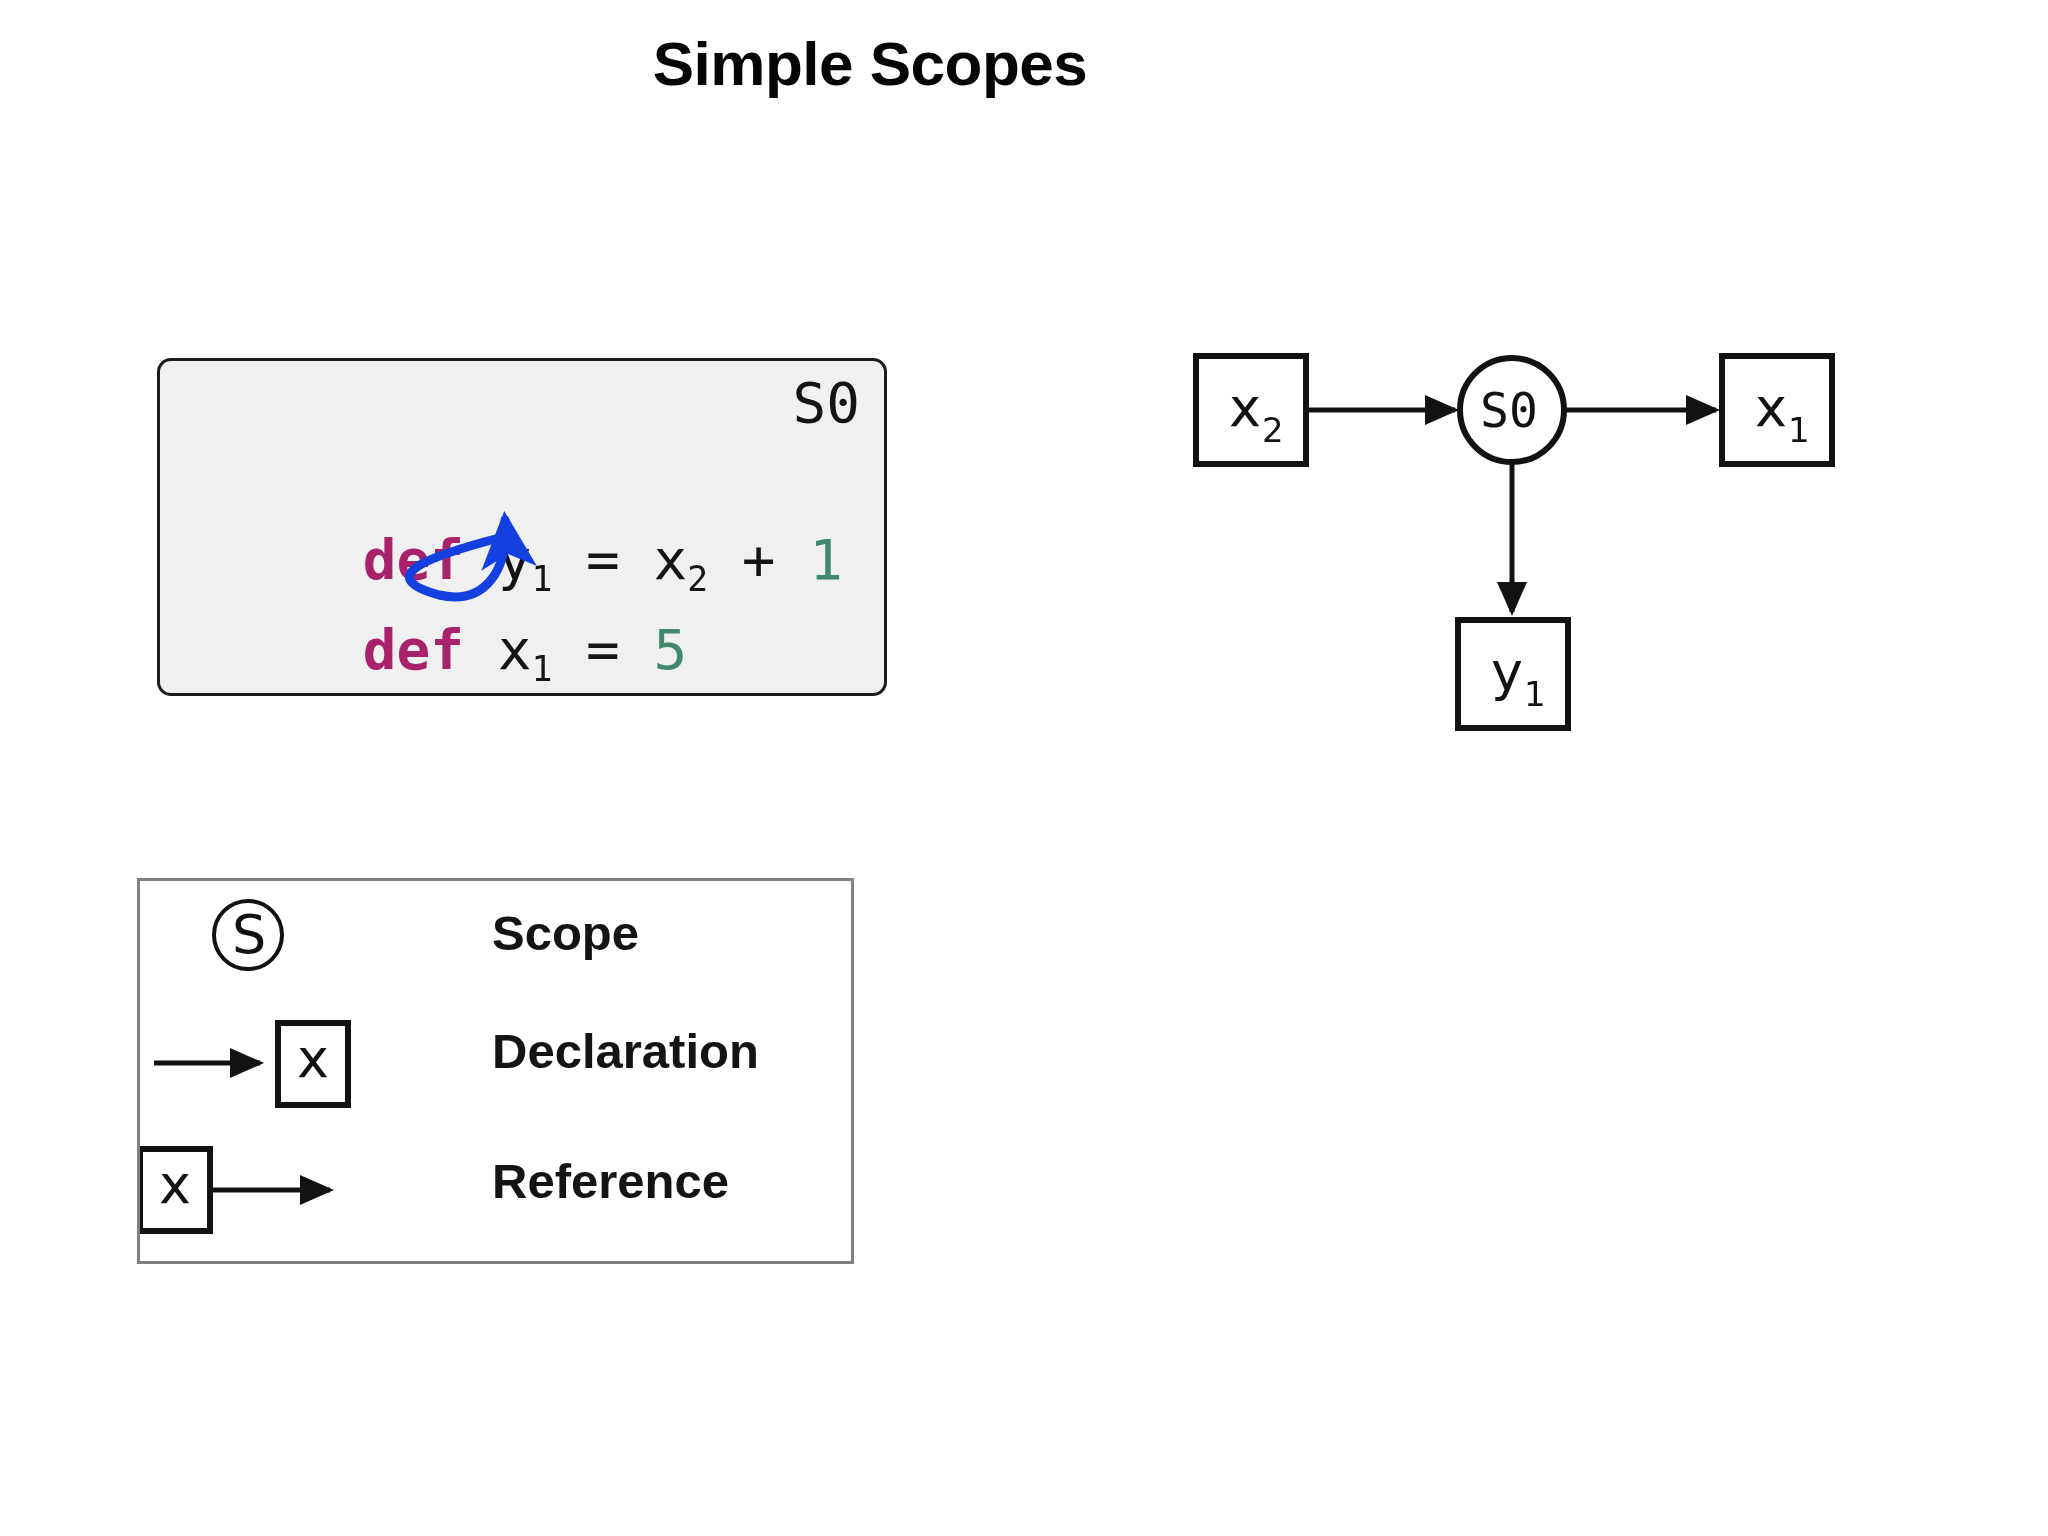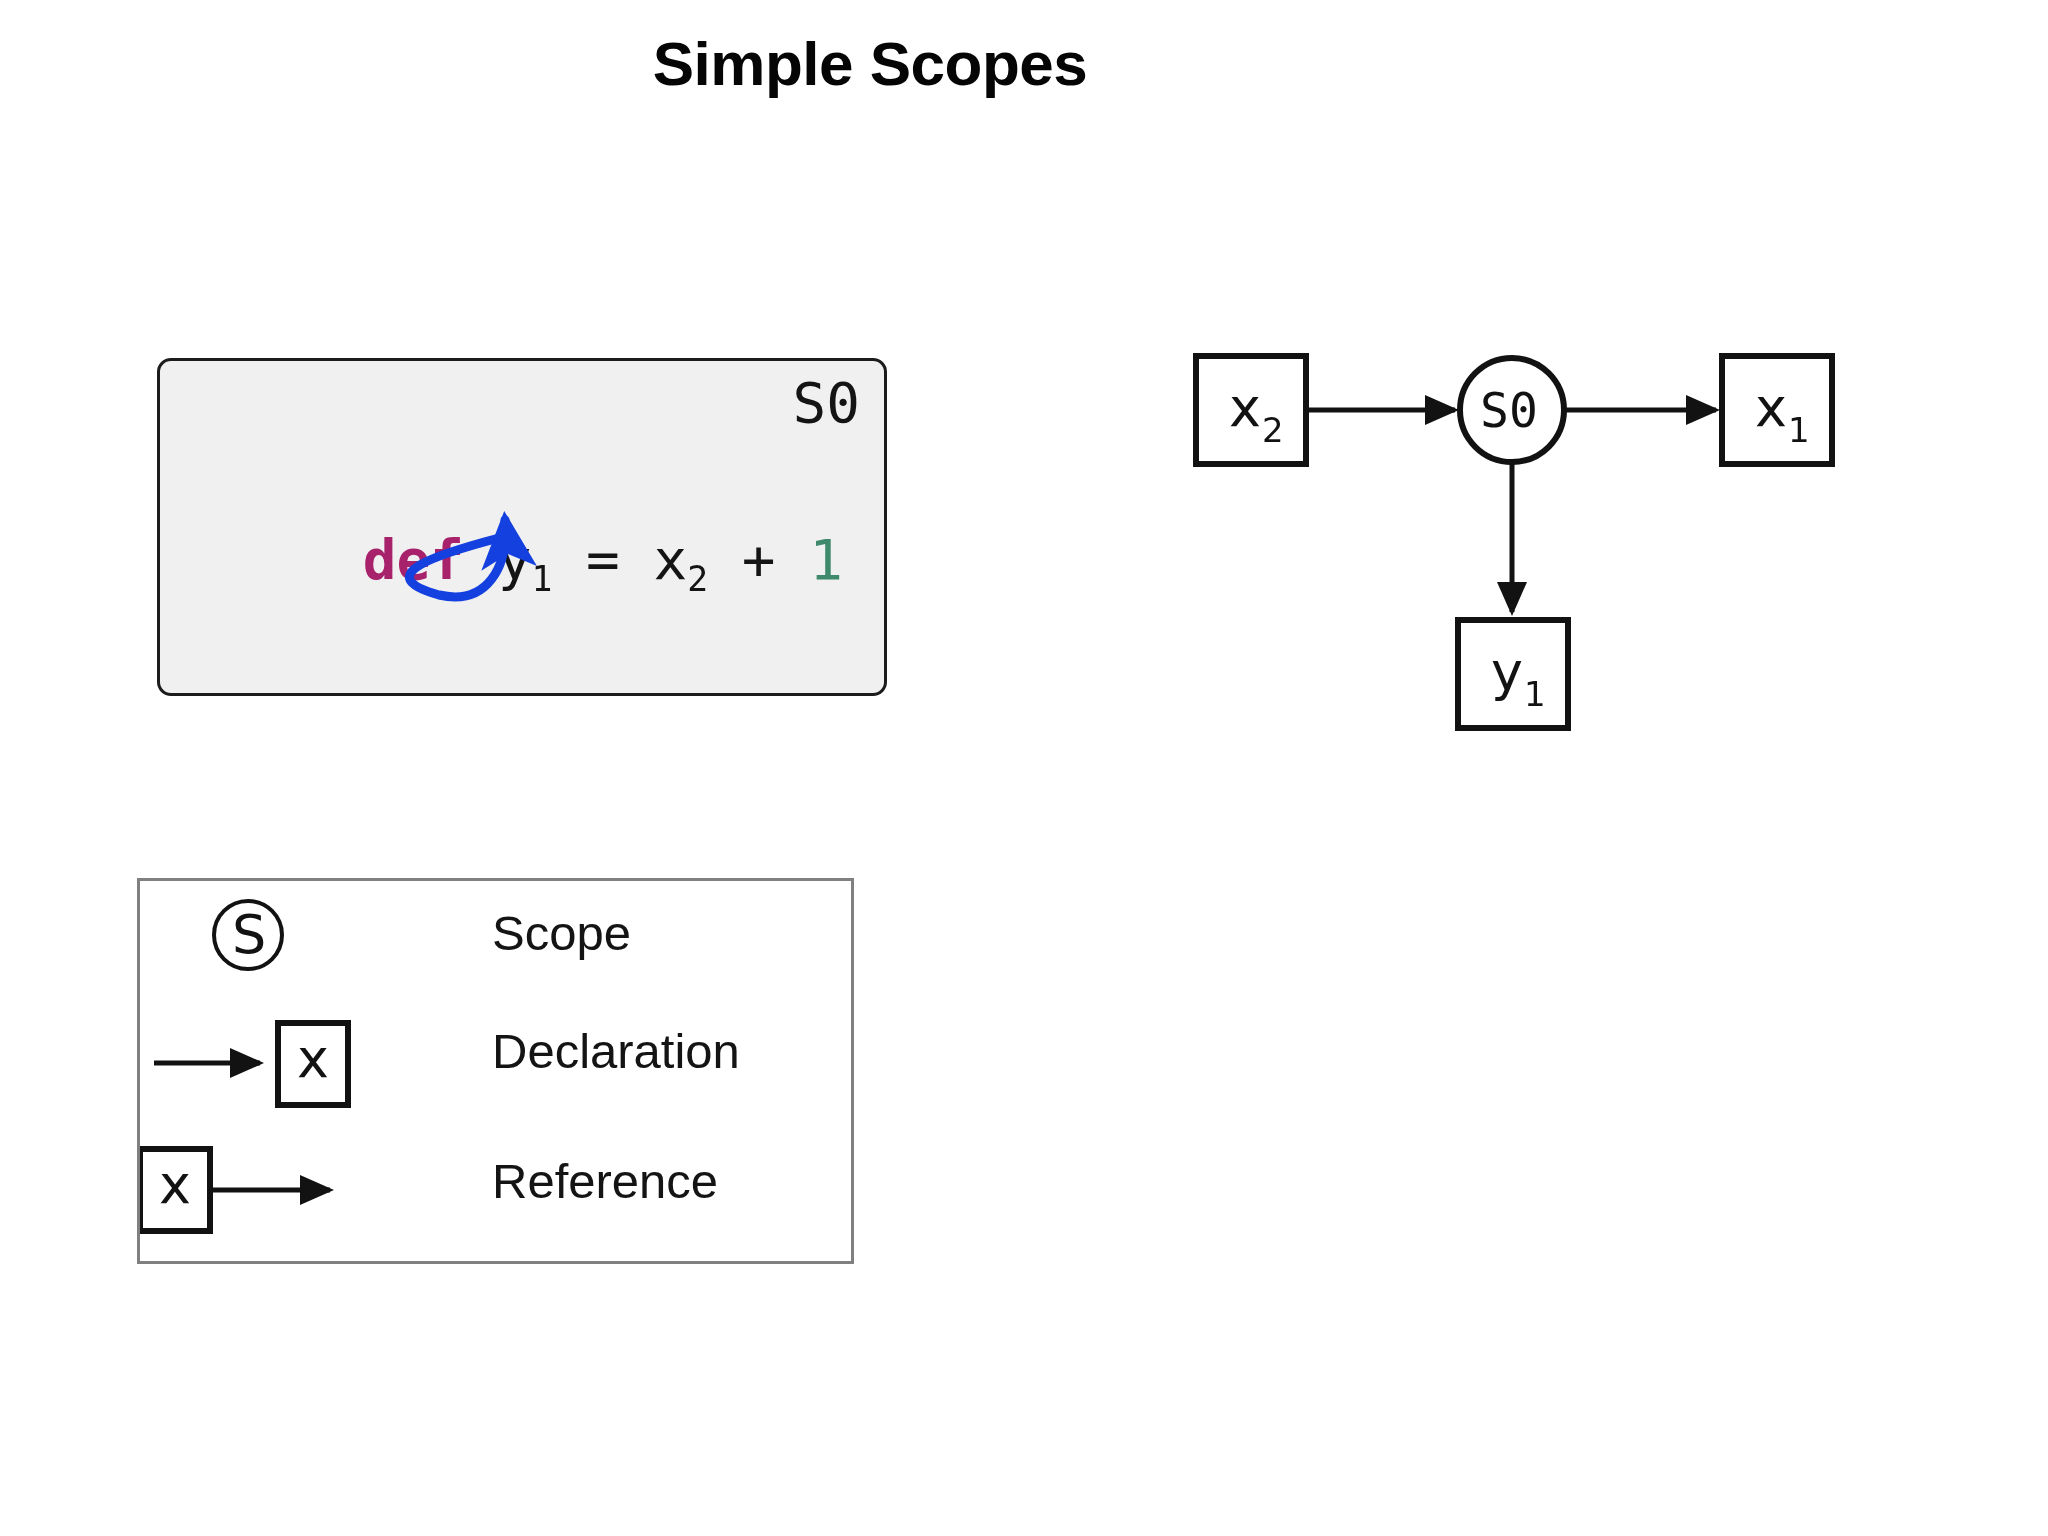--- a/index.html
+++ b/index.html
@@ -106,21 +106,21 @@
     position: absolute;
     left: 0;
     top: 0;
     width: 711px;
     height: 380px;
   }
   .legend-label {
     position: absolute;
     left: 352px;
     font-family: "Liberation Sans", sans-serif;
-    font-weight: 400;
+    font-weight: 700;
     font-size: 49px;
     color: #141414;
     white-space: nowrap;
   }
   #legend-label-scope       { top: 24px; }
   #legend-label-declaration { top: 142px; text-align: center; }
   #legend-label-reference   { top: 272px; }
 
   .node-text {
     font-family: "DejaVu Sans", sans-serif;
@@ -144,20 +144,23 @@
 <div id="page-title">Simple Scopes</div>
 
 <div id="code-card">
 
   <div id="code-card-scope-label">S0</div>
 
   <div class="code-line" id="code-line-1">
     <span class="tok-kw">def</span><span class="tok-op"> </span><span class="tok-id">y</span><span class="sub tok-id">1</span><span class="tok-op"> </span><span class="tok-op">=</span><span class="tok-op"> </span><span class="tok-id">x</span><span class="sub tok-id">2</span><span class="tok-op"> </span><span class="tok-op">+</span><span class="tok-op"> </span><span class="tok-num">1</span>
   </div>
 
+  <div class="code-line" id="code-line-2">
+    <span class="tok-kw">def</span><span class="tok-op"> </span><span class="tok-id">x</span><span class="sub tok-id">1</span><span class="tok-op"> </span><span class="tok-op">=</span><span class="tok-op"> </span><span class="tok-num">5</span>
+  </div>
 </div>
 
 <svg id="reference-arrow" viewBox="0 0 730 338">
   <defs>
     <marker id="blue-head" markerWidth="7" markerHeight="7" refX="5.4" refY="3.5" orient="auto" markerUnits="strokeWidth">
       <path d="M0,0.4 L6.4,3.5 L0,6.6 L1.6,3.5 Z" fill="#1440e0"></path>
     </marker>
   </defs>
   <path id="reference-arrow-path" d="M 312,185 C 255,200 180,222 252,242 C 300,253 322,214 318,167" fill="none" stroke="#1440e0" stroke-width="9" stroke-linecap="round" marker-end="url(#blue-head)" transform="translate(30,-5)"></path>
 </svg>

